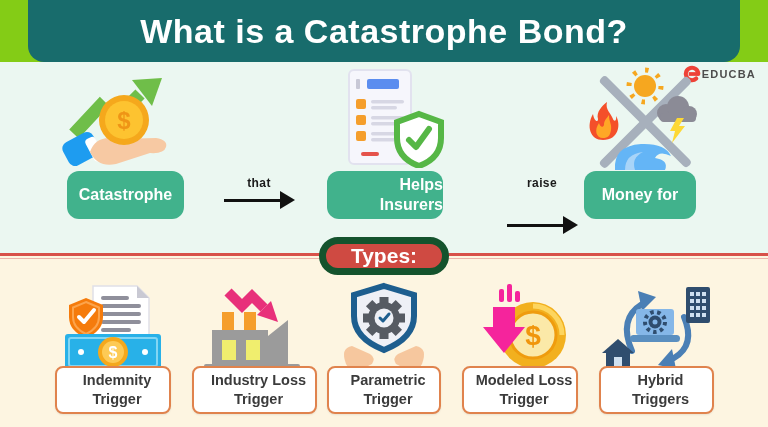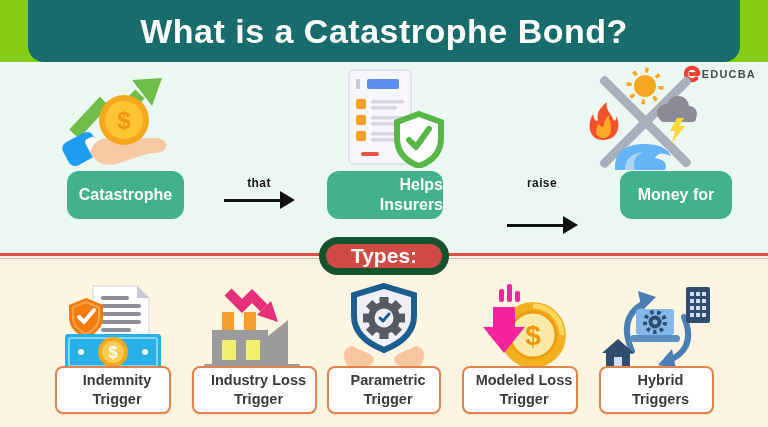--- a/index.html
+++ b/index.html
@@ -127,21 +127,21 @@
   </svg>
 </div>
 
 <div class="pill" style="left:67px; width:117px;">
   <span>Catastrophe</span>
 </div>
 <div class="pill" style="left:327px; width:116px;align-items:flex-end;">
   <span>Helps</span>
   <span>Insurers</span>
 </div>
-<div class="pill" style="left:620px; width:112px;justify-content:center;">
+<div class="pill" style="left:584px; width:112px;justify-content:center;">
   <span>Money for</span>
 </div>
 
 <div class="connector" style="left:218px;">
   <div class="connector-label">that</div>
   <div class="arrow-body">
     <div class="arrow-line"></div>
       <div class="arrow-head"></div>
   </div>
 </div>

